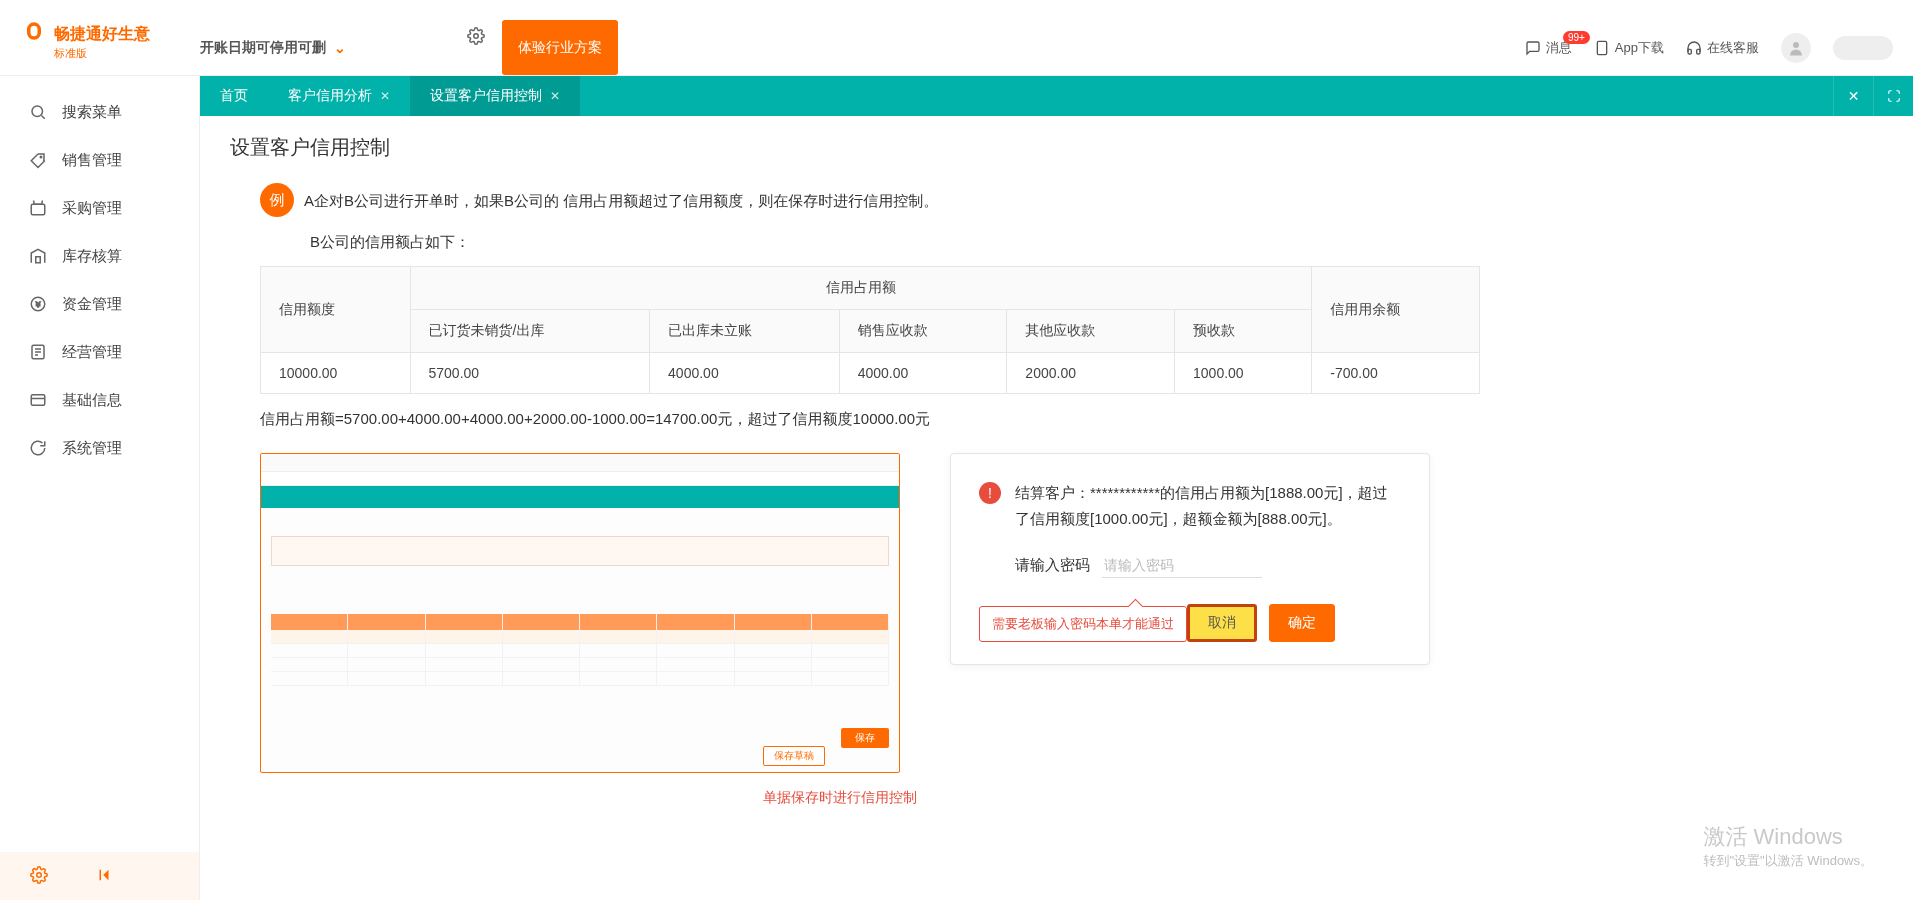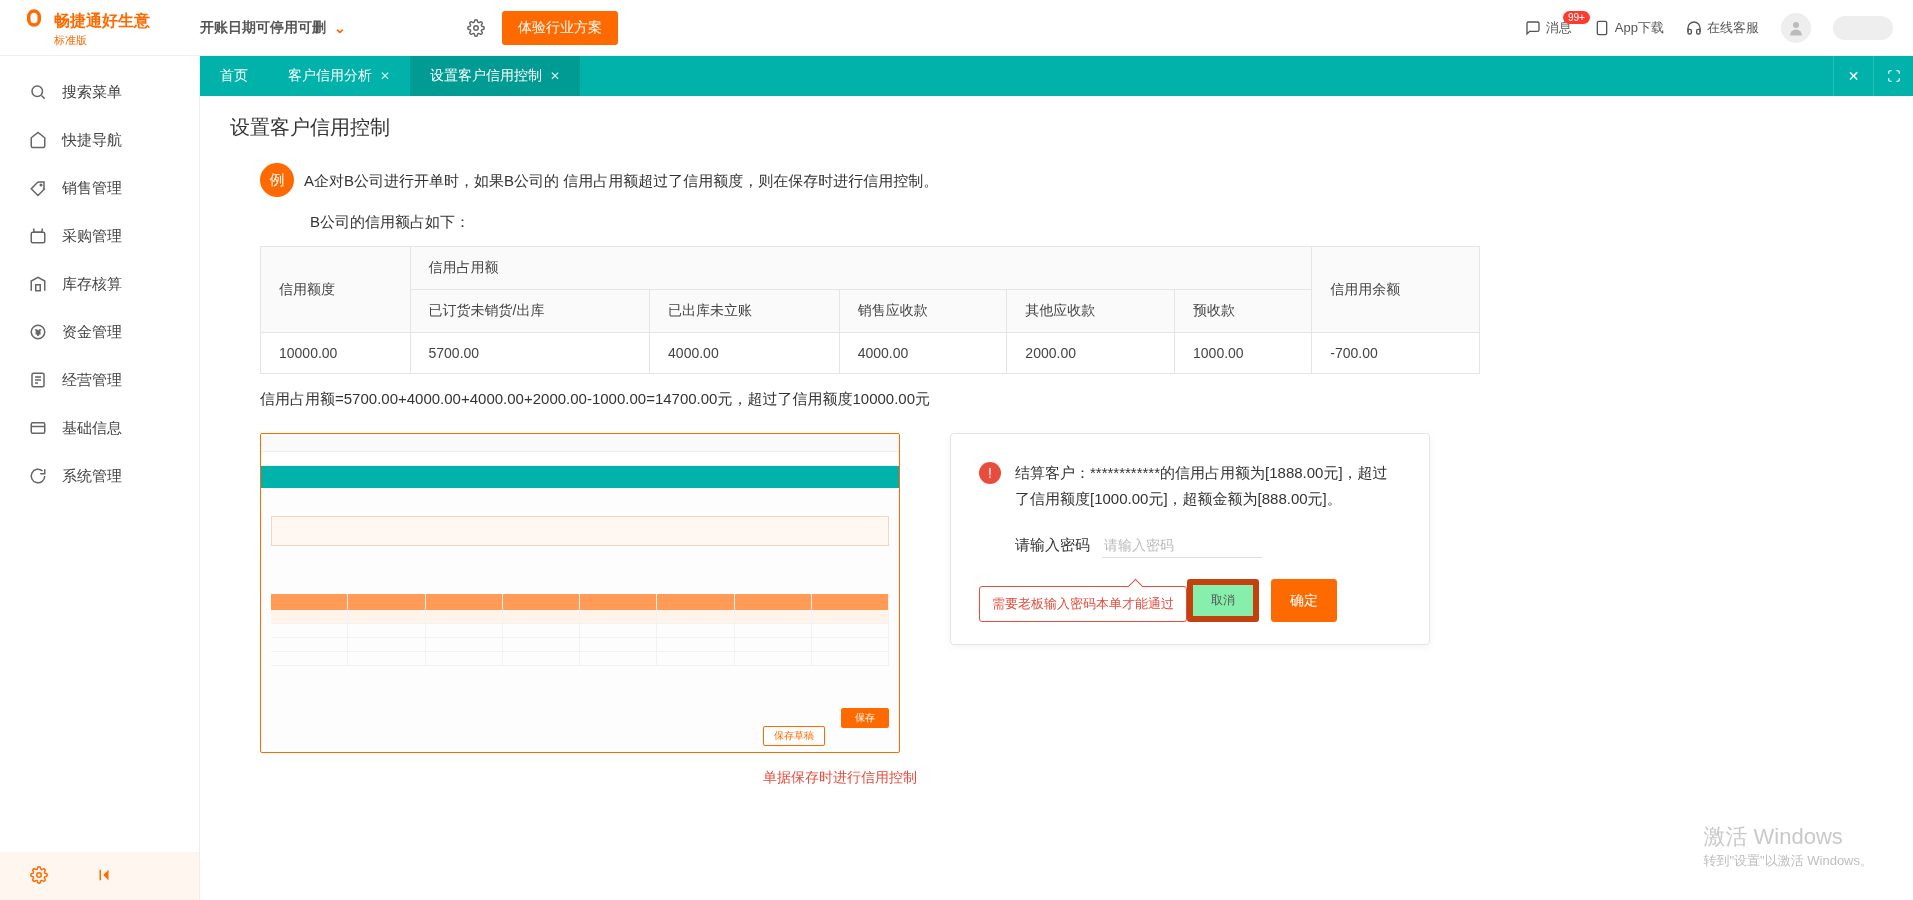--- a/index.html
+++ b/index.html
@@ -1,20 +1,20 @@
 <!DOCTYPE html>
 <html><head>
 <meta charset="utf-8">
 <style>
   * { box-sizing: border-box; margin: 0; padding: 0; }
   body { font-family: "Microsoft YaHei", "PingFang SC", sans-serif; font-size: 14px; color: #333; background: #fff; overflow: hidden; }
   .app { display: flex; flex-direction: column; height: 900px; width: 1913px; }
   
   
-  .top-header { height: 56px; display: flex; align-items: center; padding: 0 20px; border-bottom: 1px solid #eee; }
+  .top-header { height: 56px; display: flex; padding: 0 20px; border-bottom: 1px solid #eee; margin-top: 20px; }
   .logo-block { display: flex; flex-direction: column; align-items: flex-start; width: 180px; }
   .logo-row { display: flex; align-items: center; gap: 6px; }
   .logo-icon { width: 28px; height: 28px; color: #ff6a00; }
   .logo-text { font-size: 16px; font-weight: 600; color: #ff6a00; }
   .logo-sub { font-size: 11px; color: #ff6a00; margin-left: 34px; margin-top: -2px; }
   .context-dropdown { display: flex; align-items: center; gap: 8px; min-width: 260px; color: #555; cursor: pointer; font-weight: bold; }
   .context-dropdown .chev { color: #ff6a00; }
   .gear-btn { width: 32px; height: 32px; display: flex; align-items: center; justify-content: center; color: #666; cursor: pointer; margin-right: 10px; }
   .primary-btn { background: #ff6a00; color: #fff; border: none; border-radius: 3px; padding: 8px 16px; font-size: 14px; cursor: pointer; }
   .top-spacer { flex: 1; }
@@ -76,21 +76,21 @@
   .dialog-row1 { display: flex; gap: 14px; }
   .warn-icon { width: 22px; height: 22px; border-radius: 50%; background: #e74c3c; color: #fff; display: flex; align-items: center; justify-content: center; font-size: 14px; flex-shrink: 0; margin-top: 2px; }
   .dialog-msg { font-size: 15px; color: #333; line-height: 1.7; }
   .pwd-row { display: flex; align-items: center; margin: 22px 0 4px 36px; gap: 12px; }
   .pwd-label { font-size: 15px; color: #333; }
   .pwd-input { border: none; border-bottom: 1px solid #ddd; padding: 4px 2px; font-size: 14px; width: 160px; outline: none; color:#333; }
   .pwd-input::placeholder { color: #bbb; }
   .tip-box { border: 1px solid #e74c3c; color: #e74c3c; font-size: 13px; padding: 8px 12px; border-radius: 3px; display: inline-block; margin-top: 10px; position: relative; }
   .tip-box::after { content:""; position:absolute; top:-6px; left:150px; width:10px; height:10px; background:#fff; border-left:1px solid #e74c3c; border-top:1px solid #e74c3c; transform: rotate(45deg); }
   .dialog-actions { display: flex; justify-content: flex-end; gap: 12px; margin-top: -34px; }
-  .btn-default { background: #86efac; border: 6px solid #c2410c; color: #555; border-radius: 3px; padding: 7px 18px; cursor: pointer; font-size: 12px; }
+  .btn-default { background: #fde047; border: 3px solid #c2410c; color: #555; border-radius: 3px; padding: 7px 18px; cursor: pointer; font-size: 14px; }
   .btn-primary { background: #ff6a00; border: 1px solid #ff6a00; color: #fff; border-radius: 3px; padding: 7px 18px; cursor: pointer; font-size: 14px; }
   
   .caption-line { text-align: center; color: #e74c3c; font-size: 14px; margin-top: 16px; width: 1160px; }
   
   .watermark { position: fixed; right: 40px; bottom: 30px; color: #bdbdbd; font-size: 13px; pointer-events: none; text-align: left; }
   .watermark .w1 { font-size: 22px; color: #c9c9c9; }
   
   
   .scroll-area::-webkit-scrollbar { width: 14px; }
   .scroll-area::-webkit-scrollbar-thumb { background: #d9d9d9; border-radius: 7px; }
@@ -163,28 +163,20 @@
               <svg width="18" height="18" viewBox="0 0 24 24" fill="none" stroke="currentColor" stroke-width="2">
                 <circle cx="11" cy="11" r="7"></circle>
                 <line x1="21" y1="21" x2="16.65" y2="16.65"></line>
               </svg>
             </span>
             <span>搜索菜单</span>
           </div>
         <div class="side-item">
             <span class="side-icon">
               <svg width="18" height="18" viewBox="0 0 24 24" fill="none" stroke="currentColor" stroke-width="2">
-                <path d="M3 9l9-7 9 7v11a2 2 0 0 1-2 2H5a2 2 0 0 1-2-2z"></path>
-              </svg>
-            </span>
-            <span>快捷导航</span>
-          </div>
-        <div class="side-item">
-            <span class="side-icon">
-              <svg width="18" height="18" viewBox="0 0 24 24" fill="none" stroke="currentColor" stroke-width="2">
                 <path d="M20.59 13.41L12 22l-9-9 8.59-8.59A2 2 0 0 1 13 4h7v7a2 2 0 0 1-.41 1.41z"></path>
                 <circle cx="16" cy="8" r="1"></circle>
               </svg>
             </span>
             <span>销售管理</span>
           </div>
         <div class="side-item">
             <span class="side-icon">
               <svg width="18" height="18" viewBox="0 0 24 24" fill="none" stroke="currentColor" stroke-width="2">
                 <path d="M6 2l1 5h10l1-5"></path>
@@ -285,21 +277,21 @@
         <div class="example-box">
           <div class="example-line">
             <span class="example-badge">例</span><span>A企对B公司进行开单时，如果B公司的 信用占用额超过了信用额度，则在保存时进行信用控制。</span>
           </div>
           <div class="example-sub">B公司的信用额占如下：</div>
 
           <table class="credit">
             <tbody>
                 <tr>
               <th rowspan="2">信用额度</th>
-              <th colspan="5" style="text-align:left">信用占用额</th>
+              <th colspan="5" style="text-align:center">信用占用额</th>
               <th rowspan="2">信用用余额</th>
             </tr>
             <tr>
               <th>已订货未销货/出库</th>
               <th>已出库未立账</th>
               <th>销售应收款</th>
               <th>其他应收款</th>
               <th>预收款</th>
             </tr>
             <tr>

